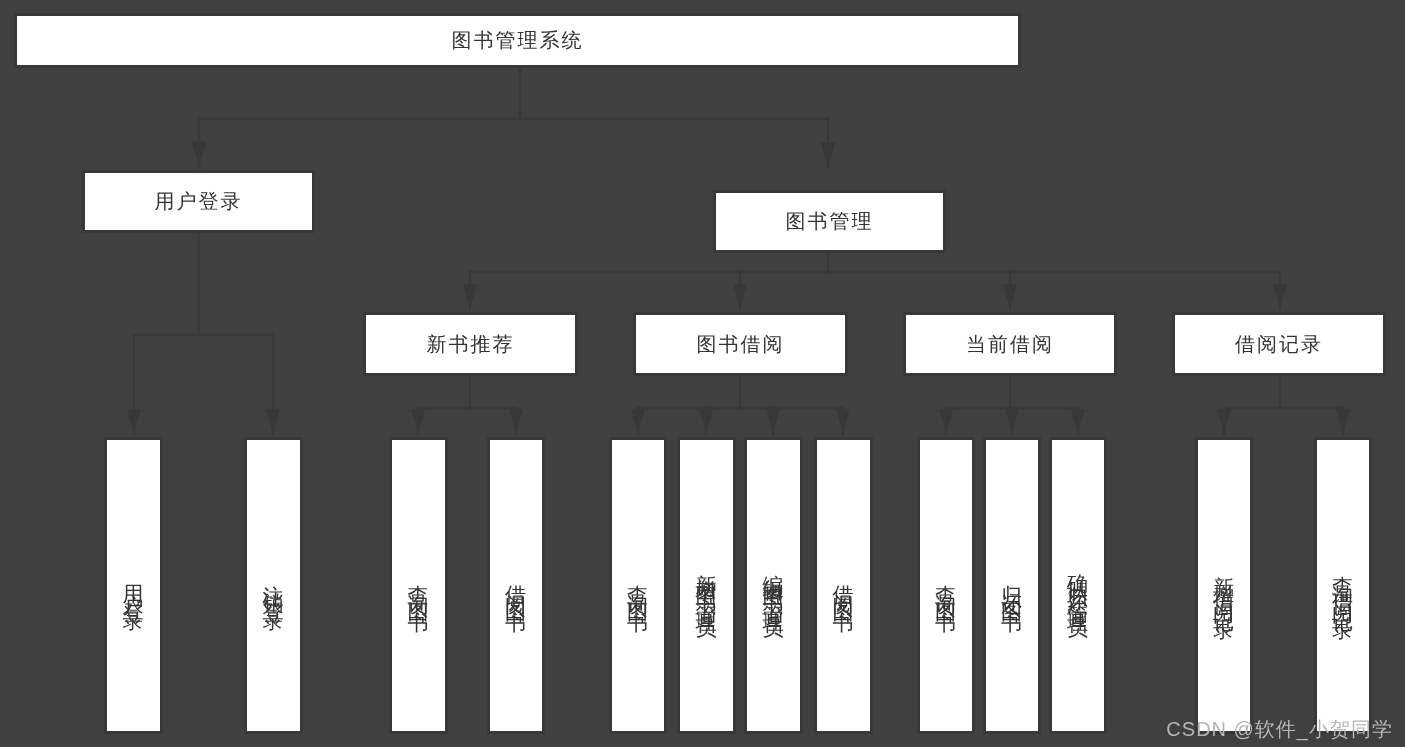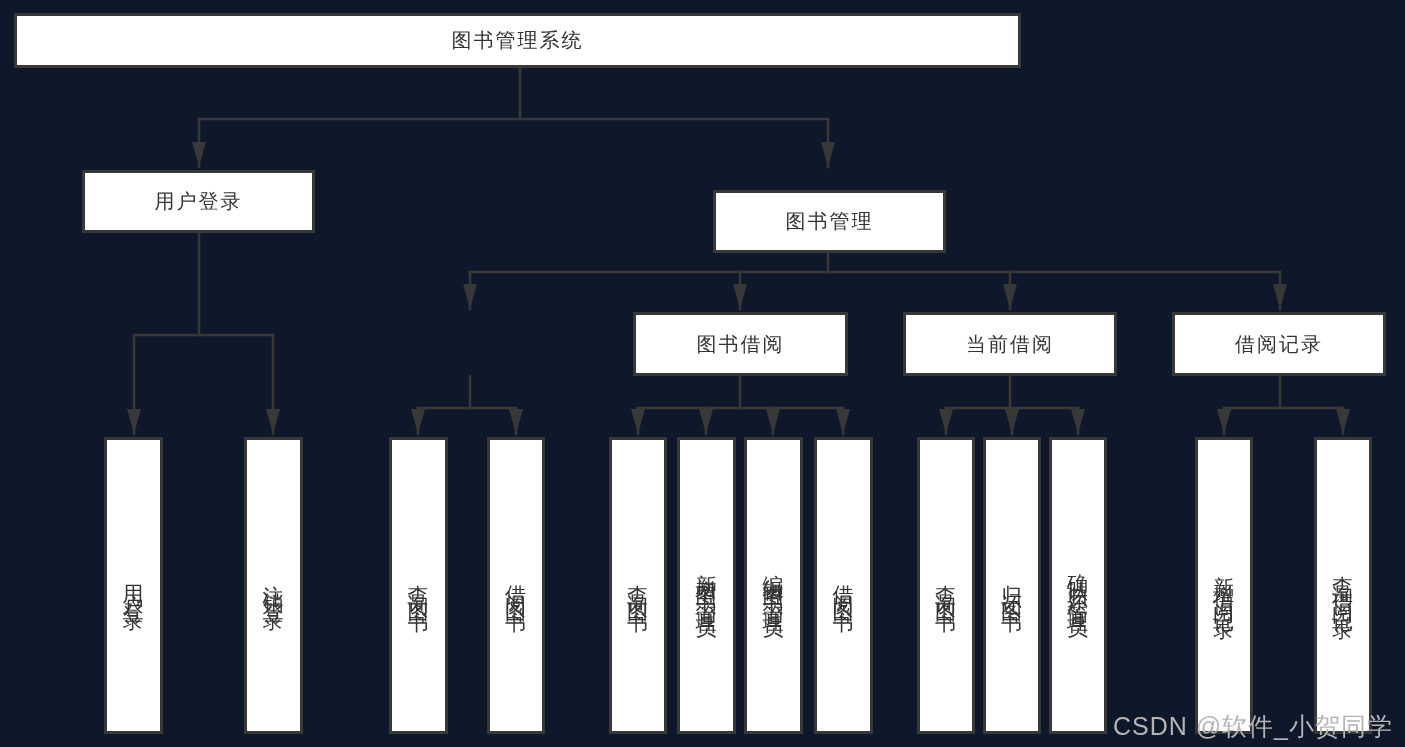--- a/index.html
+++ b/index.html
@@ -1,19 +1,19 @@
 <!DOCTYPE html>
 <html><head>
 <meta charset="utf-8">
 <style>
   html,body { margin:0; padding:0; background:#ffffff; }
   #canvas {
     position:relative;
     width:1405px; height:747px;
-    background:#0f172a;
+    background:#404040;
     font-family:"Liberation Sans", sans-serif;
     overflow:hidden;
     text-decoration:underline;
   }
   #connectors { position:absolute; left:0; top:0; width:1405px; height:747px; }
   .hnode {
     position:absolute;
     background:#ffffff;
     border:3px solid #383838;
     box-sizing:border-box;
@@ -32,21 +32,21 @@
   .vtext {
     writing-mode:vertical-rl;
     text-orientation:mixed;
     letter-spacing:0.42em;
     line-height:1.1;
   }
   .tight .vtext { letter-spacing:0.30em; }
   #watermark {
     position:absolute;
     right:12px; bottom:4px;
-    font-size:25px;
+    font-size:20px;
     color:#b5b5b5;
     letter-spacing:1px;
     z-index:6;
     white-space:nowrap;
   }
 </style>
 </head>
 <body>
 
 <div id="canvas">
@@ -117,20 +117,23 @@
     <span>图书管理系统</span>
   </div>
 
   <div class="hnode" style="left:82px; top:170px; width:233px; height:63px;">
     <span>用户登录</span>
   </div>
   <div class="hnode" style="left:713px; top:170px; width:233px; height:63px;margin-top:20px;">
     <span>图书管理</span>
   </div>
 
+  <div class="hnode" style="left:363px; top:312px; width:215px; height:64px;">
+    <span>新书推荐</span>
+  </div>
   <div class="hnode" style="left:903px; top:312px; width:214px; height:64px;">
     <span>当前借阅</span>
   </div>
   <div class="hnode" style="left:633px; top:312px; width:215px; height:64px;">
     <span>图书借阅</span>
   </div>
   <div class="hnode" style="left:1172px; top:312px; width:214px; height:64px;">
     <span>借阅记录</span>
   </div>
 

